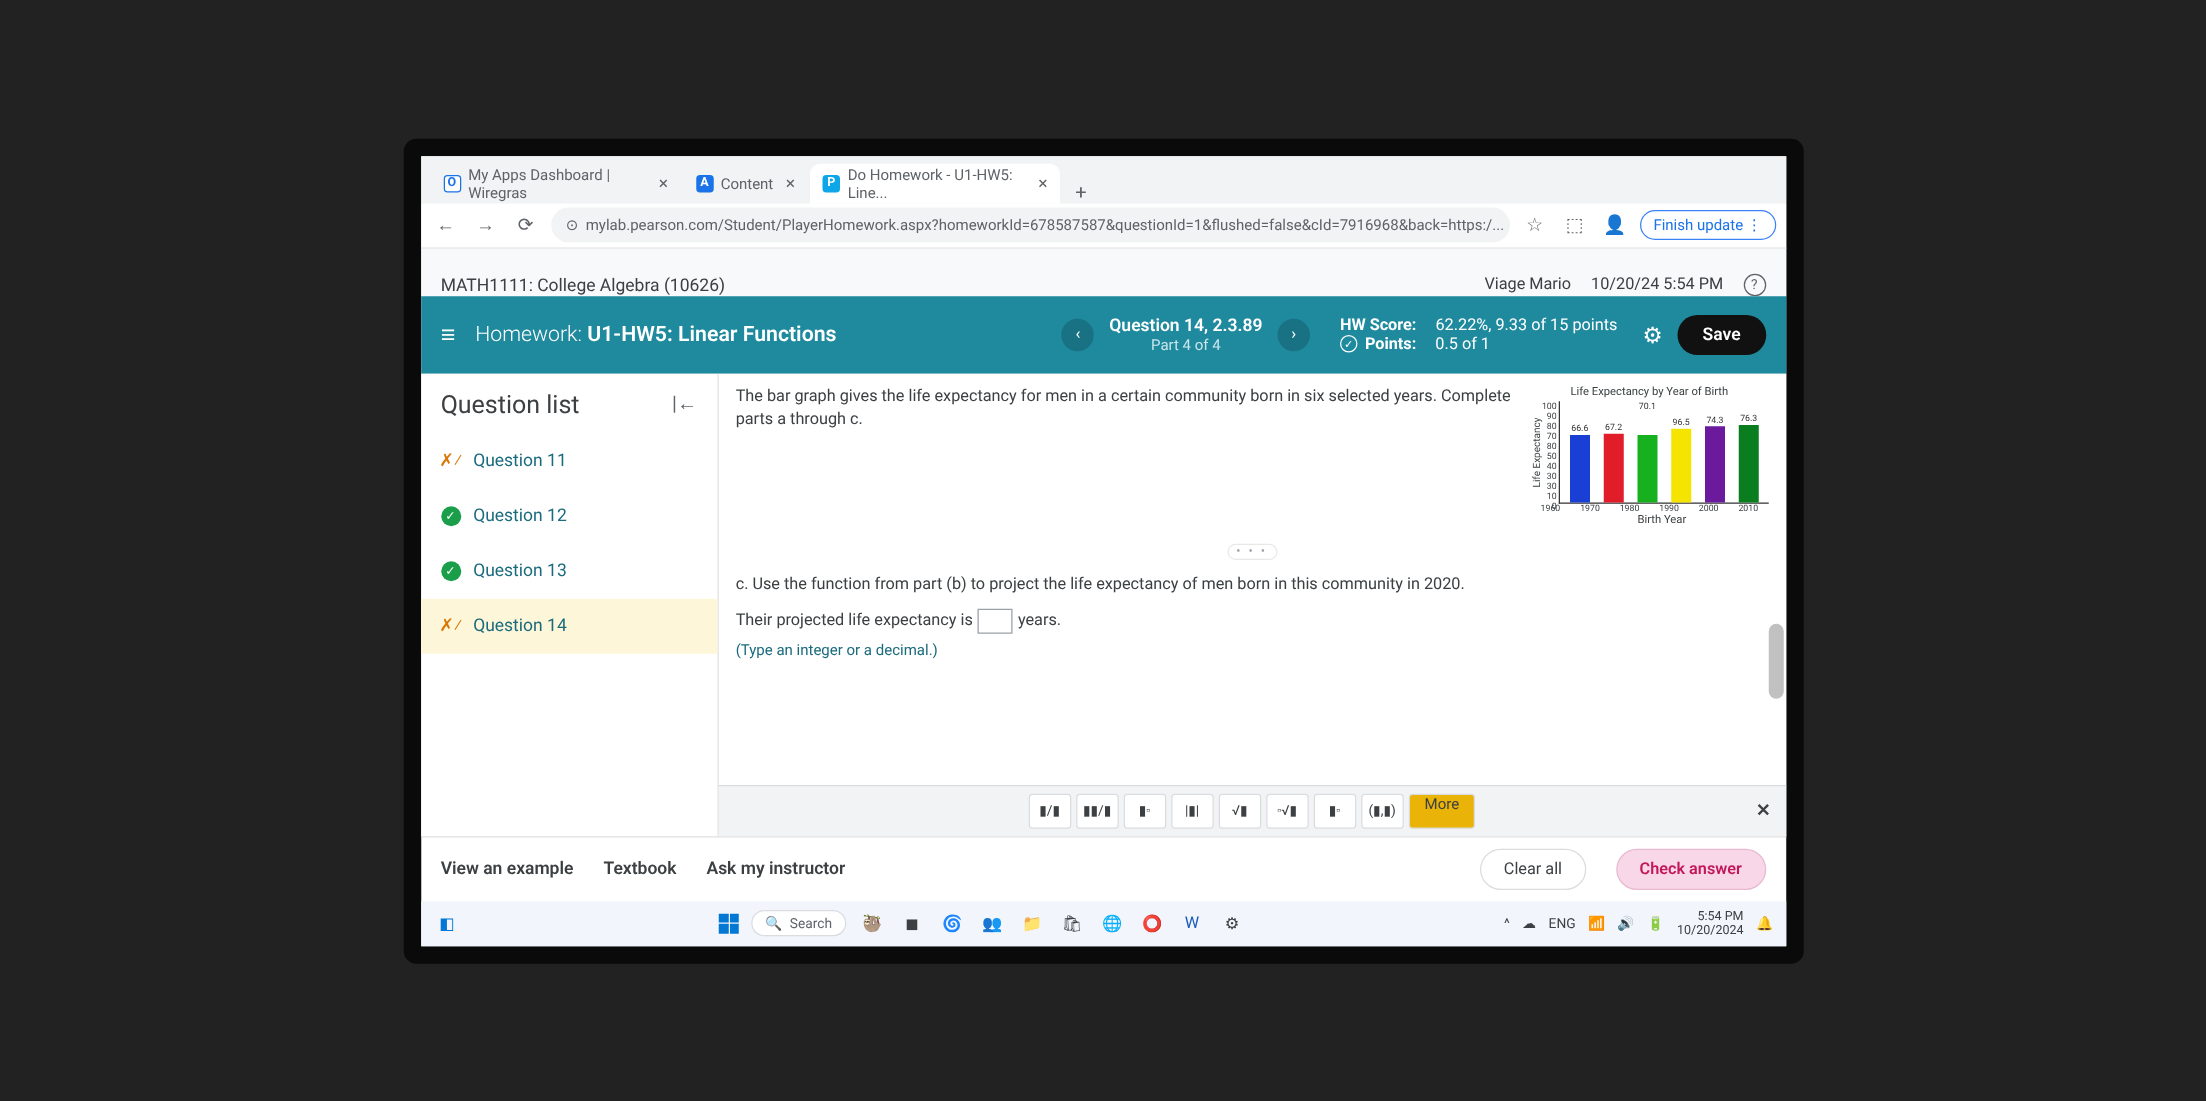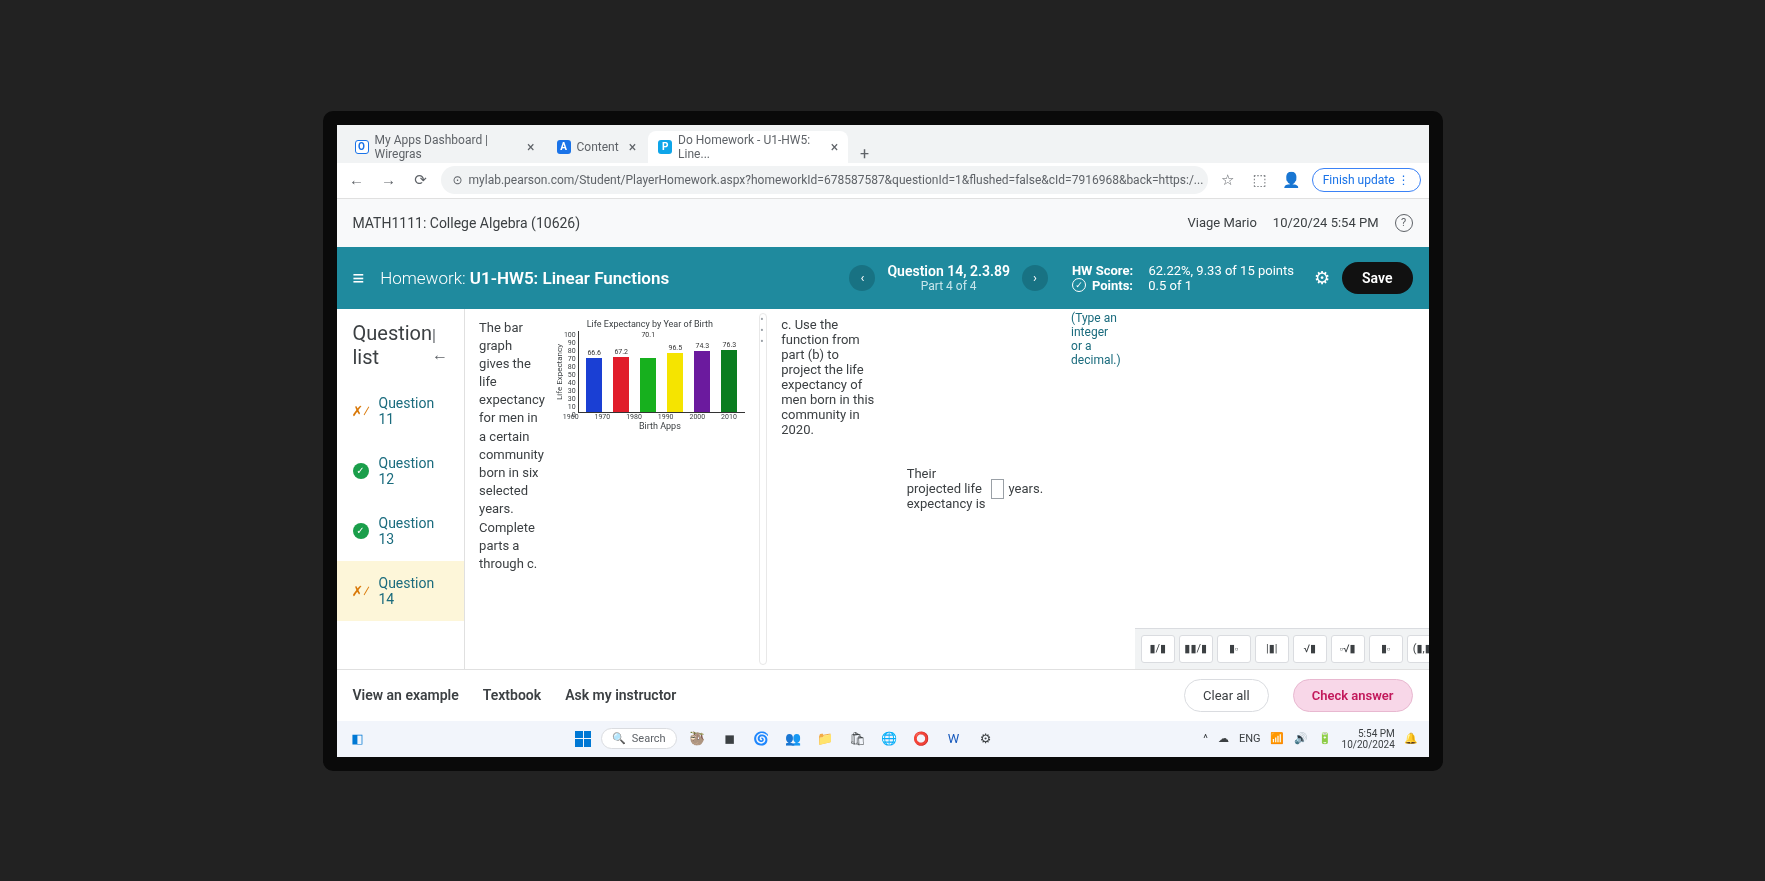--- a/index.html
+++ b/index.html
@@ -8,21 +8,21 @@
 .chrome-top { height: 38px; background: #f1f3f4; display: flex; align-items: flex-end; padding: 0 8px; }
 .tab { display: flex; align-items: center; height: 32px; padding: 0 10px; border-radius: 8px 8px 0 0; margin-right: 2px; font-size: 12px; color: #5f6368; gap: 6px; max-width: 200px; }
 .tab.active { background: #fff; }
 .tab-icon { width: 14px; height: 14px; border-radius: 3px; display: flex; align-items: center; justify-content: center; font-size: 10px; font-weight: bold; color: #fff; flex-shrink: 0; }
 .tab-close { font-size: 14px; color: #5f6368; margin-left: 4px; }
 .newtab { font-size: 16px; color: #5f6368; padding: 0 10px; }
 .address-row { height: 36px; background: #fff; border-bottom: 1px solid #e0e0e0; display: flex; align-items: center; padding: 0 8px; gap: 8px; }
 .nav-icon { width: 24px; height: 24px; display: flex; align-items: center; justify-content: center; color: #5f6368; font-size: 15px; }
 .url-bar { flex: 1; height: 28px; background: #f1f3f4; border-radius: 14px; display: flex; align-items: center; padding: 0 12px; font-size: 12px; color: #5f6368; white-space: nowrap; overflow: hidden; }
 .finish-update { padding: 4px 10px; border: 1px solid #3b82f6; border-radius: 14px; font-size: 12px; color: #1a73e8; }
-.course-row { height: 48px; background: #f8f9fa; display: flex; align-items: center; justify-content: space-between; padding: 0 16px; font-size: 14px; color: #3c4043; }
+.course-row { height: 38px; background: #f8f9fa; display: flex; align-items: flex-end; justify-content: space-between; padding: 0 16px; font-size: 14px; color: #3c4043; }
 .course-right { display: flex; align-items: center; gap: 16px; font-size: 13px; }
 .help-circle { width: 18px; height: 18px; border: 1.5px solid #5f6368; border-radius: 50%; display: flex; align-items: center; justify-content: center; font-size: 11px; color: #5f6368; }
 .teal-bar { height: 62px; background: #1f8a9e; display: flex; align-items: center; padding: 0 16px; color: #fff; }
 .hamburger { font-size: 20px; margin-right: 16px; }
 .hw-title { flex: 1; font-size: 17px; }
 .hw-title .light { font-weight: 300; }
 .hw-title .bold { font-weight: 600; }
 .q-nav { display: flex; align-items: center; gap: 12px; margin: 0 24px; }
 .nav-arrow { width: 26px; height: 26px; background: #187283; border-radius: 50%; display: flex; align-items: center; justify-content: center; font-size: 13px; }
 .q-mid { text-align: center; }
@@ -36,21 +36,21 @@
 .main-area { flex: 1; display: flex; background: #fff; overflow: hidden; }
 .sidebar { width: 238px; border-right: 1px solid #e0e0e0; display: flex; flex-direction: column; }
 .qlist-header { display: flex; align-items: center; justify-content: space-between; padding: 12px 16px; font-size: 20px; color: #3c4043; }
 .collapse-icon { font-size: 16px; color: #5f6368; }
 .qitem { display: flex; align-items: center; padding: 14px 16px; gap: 10px; font-size: 14px; color: #1a6b7d; cursor: pointer; }
 .qitem.active { background: #fdf6d9; }
 .status-dot { width: 16px; height: 16px; display: flex; align-items: center; justify-content: center; }
 .status-check { width: 16px; height: 16px; background: #1a9e4a; border-radius: 50%; color: #fff; font-size: 10px; display: flex; align-items: center; justify-content: center; }
 .status-partial { color: #d97706; font-size: 14px; }
 .status-empty { width: 14px; height: 14px; border: 1.5px solid #9aa0a6; border-radius: 50%; }
-.content-pane { flex: 1; display: flex; flex-direction: row; position: relative; }
+.content-pane { flex: 1; display: flex; flex-direction: column; position: relative; }
 .problem-top { display: flex; padding: 10px 14px; gap: 10px; }
 .problem-text { flex: 1; font-size: 13px; color: #3c4043; line-height: 1.4; }
 .chart-box { width: 190px; }
 .chart-title { font-size: 9px; text-align: center; color: #3c4043; margin-bottom: 2px; }
 .chart-body { display: flex; height: 82px; }
 .y-axis-label { writing-mode: vertical-rl; transform: rotate(180deg); font-size: 8px; color: #3c4043; text-align: center; }
 .y-ticks { display: flex; flex-direction: column; justify-content: space-between; font-size: 7px; color: #3c4043; text-align: right; padding-right: 2px; }
 .bars-area { flex: 1; position: relative; border-left: 1px solid #333; border-bottom: 1px solid #333; display: flex; align-items: flex-end; justify-content: space-around; padding: 0 2px; }
 .bar-col { flex: 1; display: flex; flex-direction: column; align-items: center; justify-content: flex-end; height: 100%; margin: 0 1px; }
 .bar { width: 16px; }
@@ -237,21 +237,21 @@
               </div>
           </div>
           <div class="x-ticks" id="xticks">
               <div>1960</div>
               <div>1970</div>
               <div>1980</div>
               <div>1990</div>
               <div>2000</div>
               <div>2010</div>
             </div>
-          <div class="x-axis-label">Birth Apps</div>
+          <div class="x-axis-label">Birth Year</div>
         </div>
       </div>
       <div class="divider-dots">• • •</div>
       <div class="part-c">c. Use the function from part (b) to project the life expectancy of men born in this community in 2020.</div>
       <div class="answer-line">
         <span>Their projected life expectancy is</span>
         <span class="answer-input"></span>
         <span>years.</span>
       </div>
       <div class="hint">(Type an integer or a decimal.)</div>

